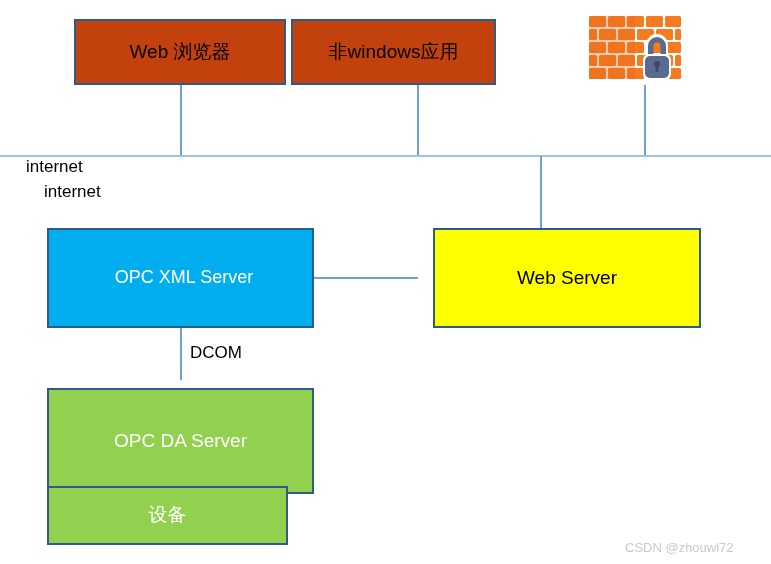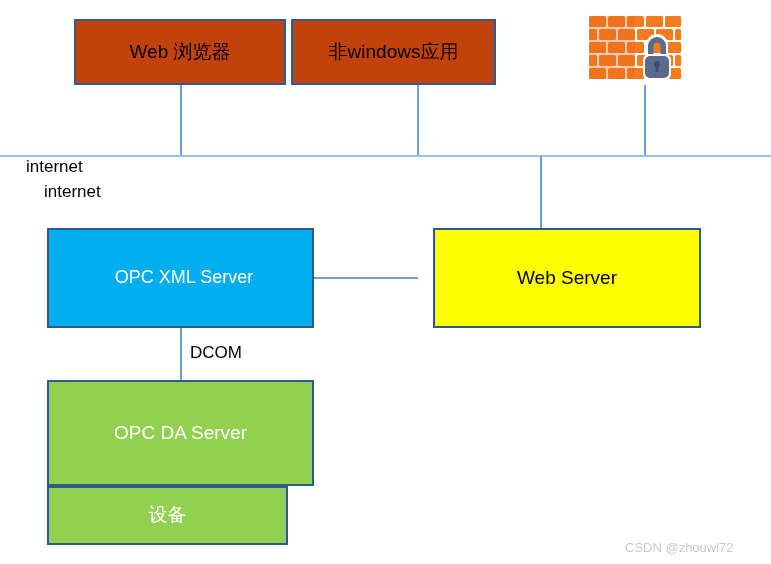--- a/index.html
+++ b/index.html
@@ -158,21 +158,21 @@
 
   <div class="box box-yellow" style="left:417px; top:228px; width:268px; height:100px;margin-left:16px;">
     <span>Web Server</span>
   </div>
 
   <div class="conn conn-h" style="left:314px; top:277px; width:104px;"></div>
 
   <div class="conn conn-v" style="left:180px; top:328px; height:52px;"></div>
   <div class="label" style="left:190px; top:343px;">DCOM</div>
 
-  <div class="box box-green" style="left:47px; top:380px; width:267px; height:106px;">
+  <div class="box box-green" style="left:47px; top:388px; width:267px; height:106px;">
     <span>OPC  DA  Server</span>
   </div>
 
   <div class="box box-green" style="left:47px; top:486px; width:241px; height:59px;">
     <span>设备</span>
   </div>
 
   <div class="watermark" style="left:625px; top:540px;">CSDN @zhouwl72</div>
 
 </div>

